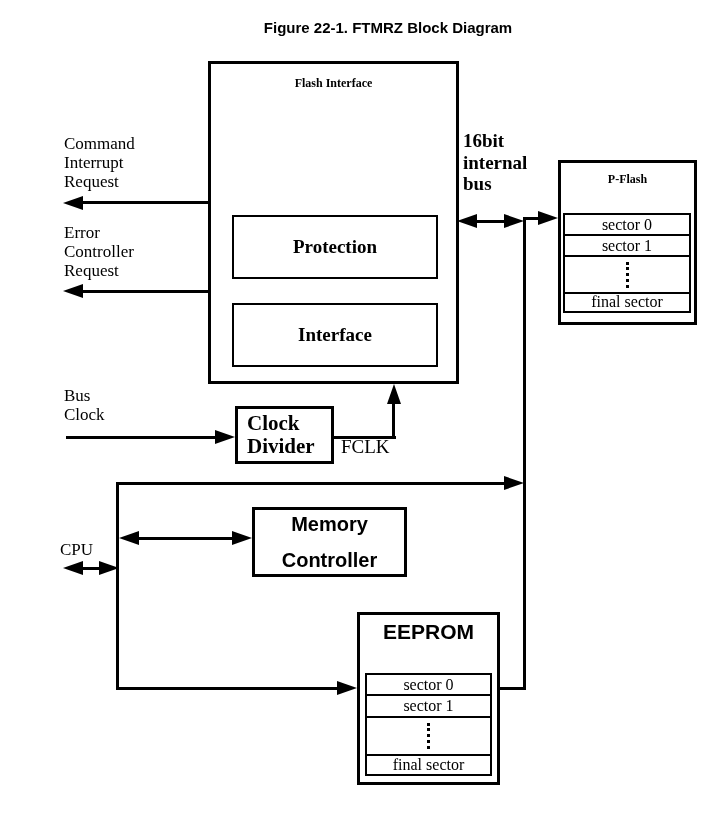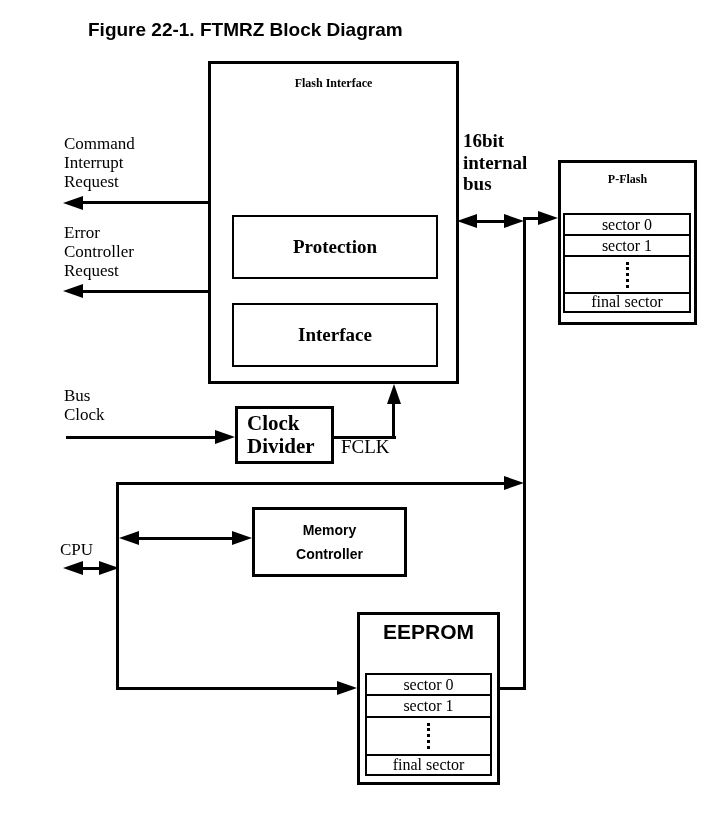--- a/index.html
+++ b/index.html
@@ -26,22 +26,22 @@
   .ah-right{border-top:7px solid transparent;border-bottom:7px solid transparent;border-left:20px solid var(--line);}
   .ah-up{border-left:7px solid transparent;border-right:7px solid transparent;border-bottom:20px solid var(--line);}
   
   .lbl{position:absolute;font-size:17px;line-height:19px;}
   .lbl-bold{position:absolute;font-weight:bold;font-size:19px;line-height:21.5px;}
   
   .sector-table{position:absolute;border:2.5px solid var(--line);box-sizing:border-box;background:var(--bg);}
   .sector-row{box-sizing:border-box;display:flex;align-items:center;justify-content:center;font-size:16px;line-height:16px;}
   .sector-row.divided{border-bottom:2px solid var(--line);}
   .dots{display:inline-block;width:0;height:26px;border-left:3px dotted var(--line);}
-  .fig-title{position:absolute;left:88px;top:19px;width:600px;
-    font-family:"Liberation Sans",sans-serif;font-weight:bold;font-size:19px;}
+  .fig-title{position:absolute;left:88px;top:19px;width:600px;text-align:center;
+    font-family:"Liberation Sans",sans-serif;font-weight:bold;font-size:15px;}
 </style>
 </head>
 <body>
 
 <div class="canvas">
 
   <div class="fig-title">Figure 22-1. FTMRZ Block Diagram</div>
 
   <div class="box" style="left:208px;top:61px;width:251px;height:323px;">
     <div class="box-title-serif" style="margin:8px auto 0 auto;width:112px;">Flash Interface</div>
@@ -105,21 +105,21 @@
   <div class="hline" style="left:130px;top:537px;width:110px;"></div>
   <div class="ah ah-left" style="left:119px;top:531px;"></div>
   <div class="ah ah-right" style="left:232px;top:531px;"></div>
 
   <div class="lbl" style="left:60px;top:540px;">CPU</div>
   <div class="hline" style="left:76px;top:567px;width:30px;"></div>
   <div class="ah ah-left" style="left:63px;top:561px;"></div>
   <div class="ah ah-right" style="left:99px;top:561px;"></div>
 
   <div class="box center-flex" style="left:252px;top:507px;width:155px;height:70px;">
-    <span class="sans-bold" style="font-size:14px;line-height:24px;text-align:center;display:inline-block;width:120px;">Memory Controller</span>
+    <span class="sans-bold" style="font-size:20px;line-height:36px;text-align:center;display:inline-block;width:120px;">Memory Controller</span>
   </div>
 
   <div class="hline" style="left:116px;top:687px;width:225px;"></div>
   <div class="ah ah-right" style="left:337px;top:681px;"></div>
 
   <div class="hline" style="left:499px;top:687px;width:27px;"></div>
 
   <div class="box" style="left:357px;top:612px;width:143px;height:173px;">
     <div class="sans-bold" style="font-size:21px;text-align:center;margin-top:5px;">EEPROM</div>
   </div>

